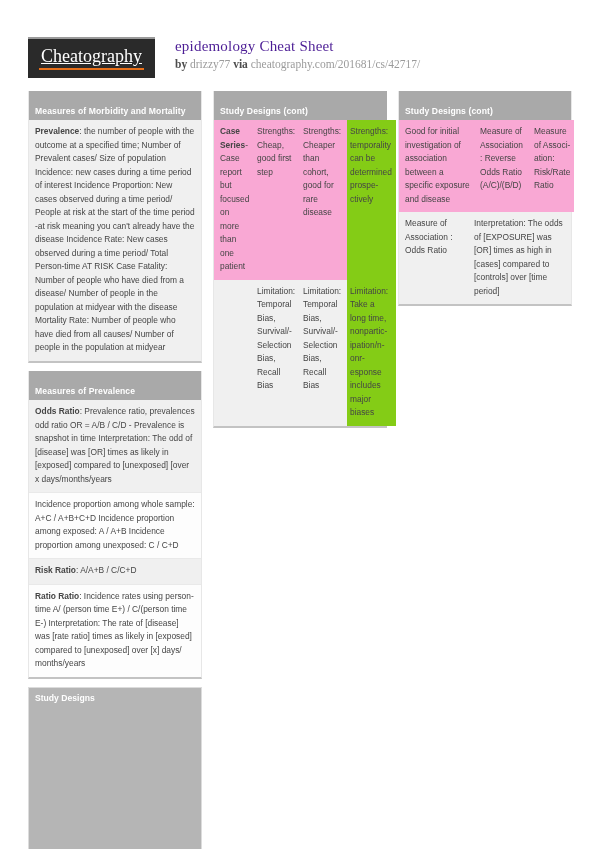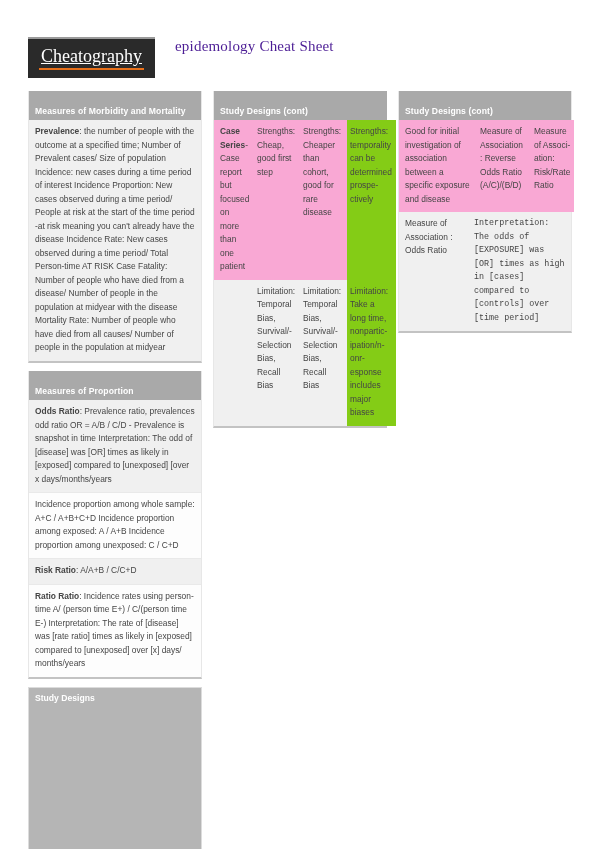--- a/index.html
+++ b/index.html
@@ -48,52 +48,58 @@
   
   .c2-t { width:182px; }
   .c2-c1 { flex:0 0 40px; }
   .c2-c2 { flex:0 0 46px; }
   .c2-c3 { flex:0 0 47px; }
   .c2-c4 { flex:0 0 49px; }
   .c3-r1-c1 { flex:0 0 78px; }
   .c3-r1-c2 { flex:0 0 54px; }
   .c3-r1-c3 { flex:0 0 42px; }
   .c3-r2-c1 { flex:0 0 72px; }
-  .c3-r2-c2 { flex:1 1 auto;font-family:Liberation Mono, monospace; }
+  .c3-r2-c2 { flex:1 1 auto; }
   
   .placeholder {
     height:210px; background:#b5b5b5; border:1px solid #dcdcdc; border-bottom:2px solid #cccccc;
     color:#ffffff; font-size:8.6px; font-weight:700; padding:5px 6px;
   }
 </style>
 </head>
 <body>
 
 <div class="page">
 
   <div class="hdr">
     <div class="logo">
       <span class="logo-text">Cheatography</span>
     </div>
     <div class="title-block">
       <div class="sheet-title">epidemology Cheat Sheet</div>
+      <div class="byline">
+        <b>by</b>
+        <a>drizzy77</a>
+        <b>via</b>
+        <a>cheatography.com/201681/cs/42717/</a>
+      </div>
     </div>
   </div>
 
   <div class="cols">
 
     <div class="col">
 
       <div class="card">
         <div class="card-h">Measures of Morbidity and Mortality</div>
         <div class="row shade"><b>Prevalence</b><span>: the number of people with the outcome at a specified time; Number of Prevalent cases/ Size of population Incidence: new cases during a time period of interest Incidence Proportion: New cases observed during a time period/ People at risk at the start of the time period -at risk meaning you can't already have the disease Incidence Rate: New cases observed during a time period/ Total Person-time AT RISK Case Fatality: Number of people who have died from a disease/ Number of people in the population at midyear with the disease Mortality Rate: Number of people who have died from all causes/ Number of people in the population at midyear</span></div>
       </div>
 
       <div class="card">
-        <div class="card-h">Measures of Proportion</div>
+        <div class="card-h">Measures of Prevalence</div>
         <div class="row shade"><b>Odds Ratio</b><span>: Prevalence ratio, prevalences odd ratio OR = A/B / C/D - Prevalence is snapshot in time Interpretation: The odd of [disease] was [OR] times as likely in [exposed] compared to [unexposed] [over x days/months/years</span></div>
         <div class="row"><b></b><span>Incidence proportion among whole sample: A+C / A+B+C+D Incidence proportion among exposed: A / A+B Incidence proportion among unexposed: C / C+D</span></div>
         <div class="row shade"><b>Risk Ratio</b><span>: A/A+B / C/C+D</span></div>
         <div class="row"><b>Ratio Ratio</b><span>: Incidence rates using person-time A/ (person time E+) / C/(person time E-) Interpretation: The rate of [disease] was [rate ratio] times as likely in [exposed] compared to [unexposed] over [x] days/ months/years</span></div>
       </div>
 
       <div class="placeholder">
         <span>Study Designs</span>
       </div>
 

